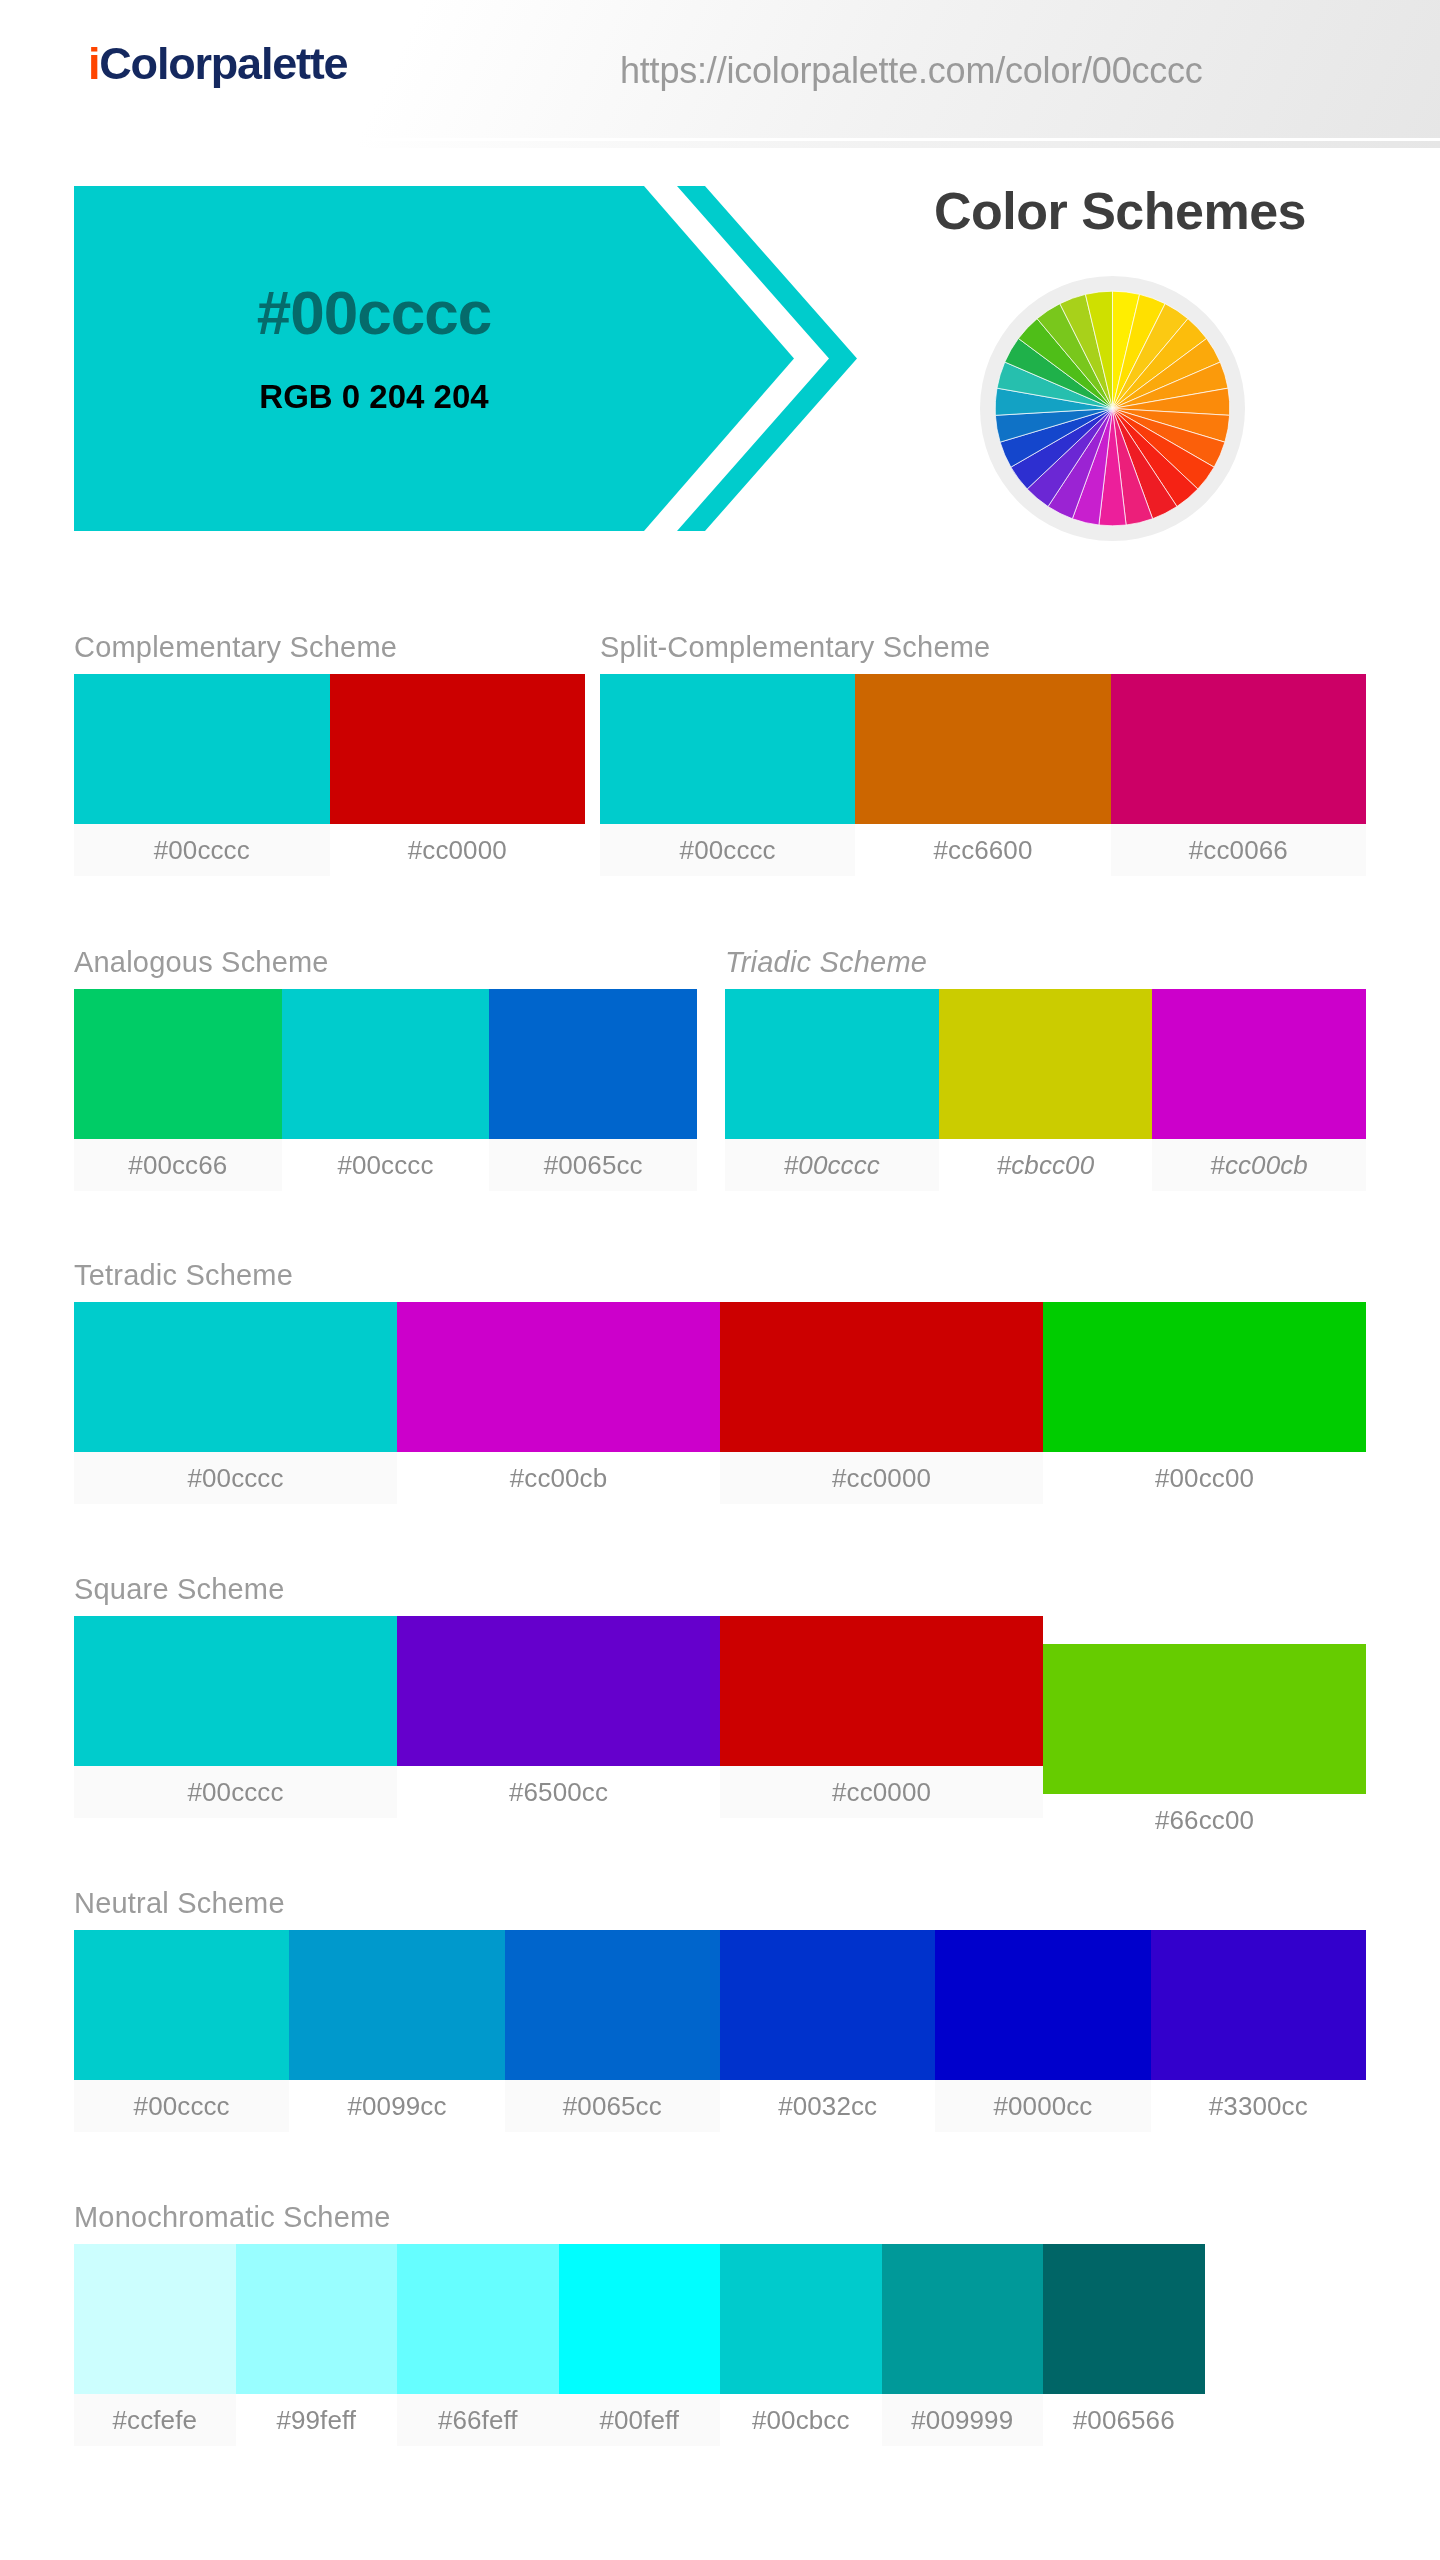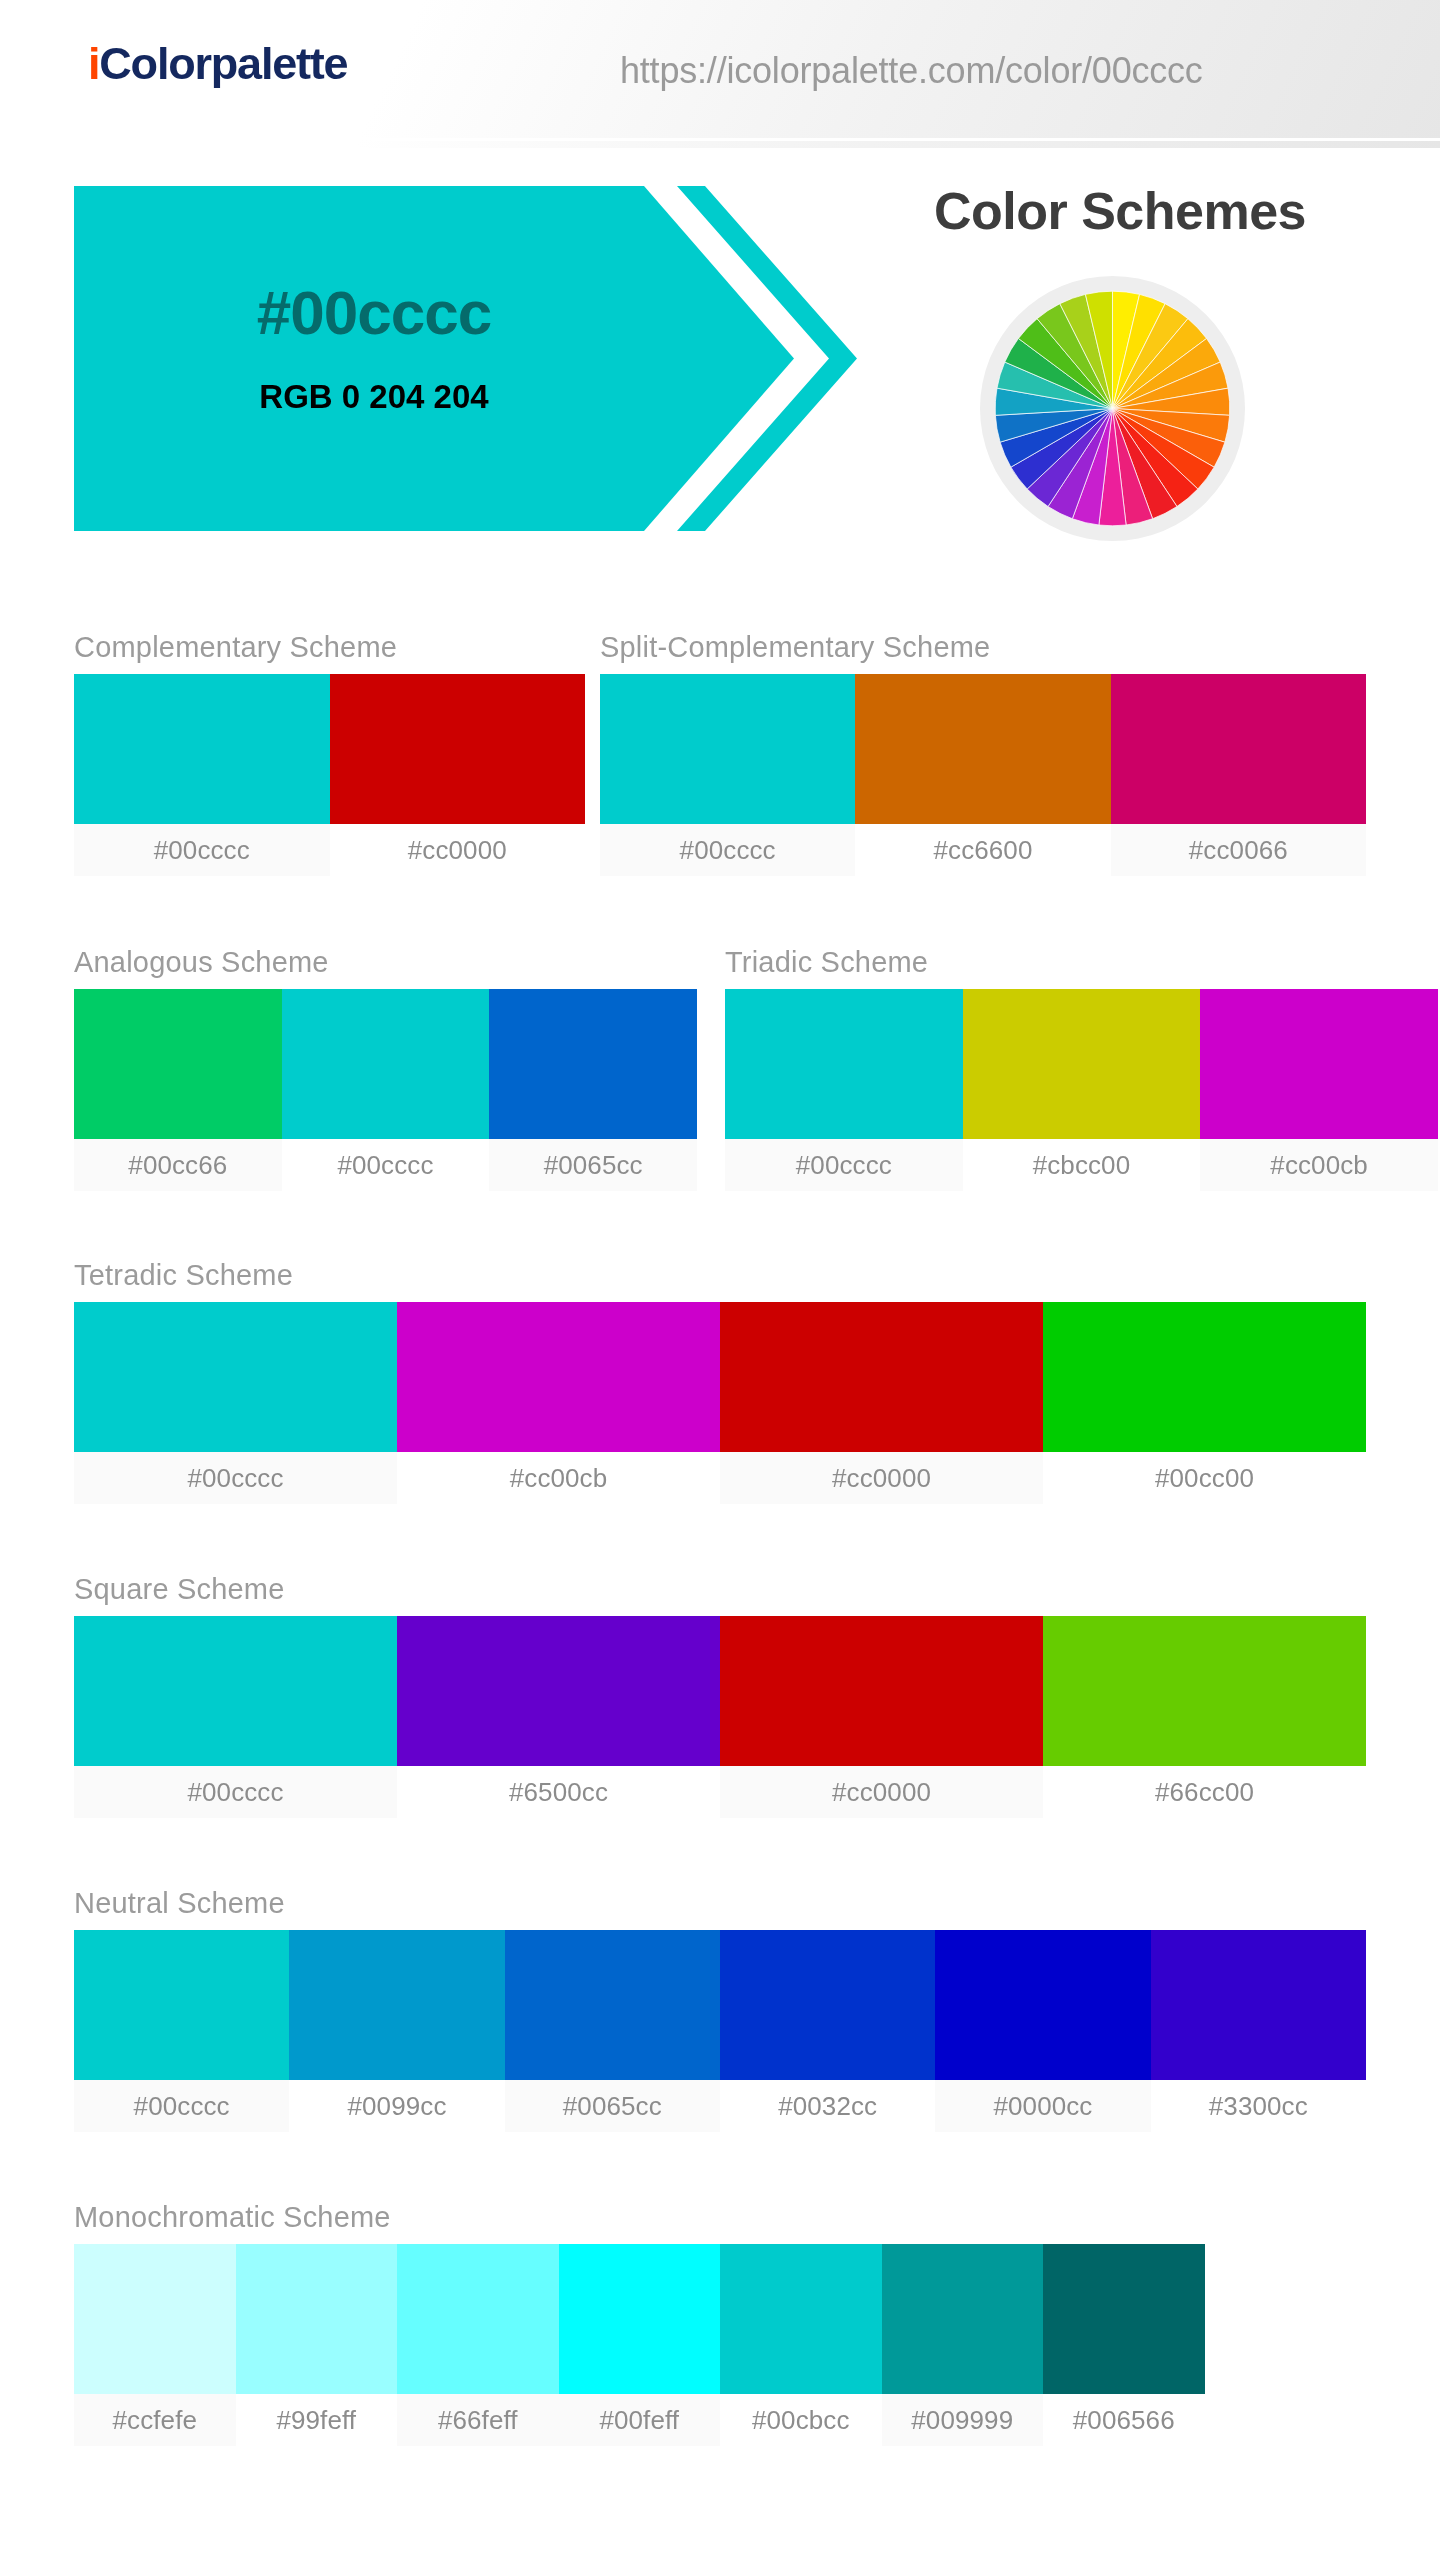--- a/index.html
+++ b/index.html
@@ -257,21 +257,21 @@
           <div class="swatch-col" style="width: 33.3333%;">
             <div class="swatch-block" style="background: rgb(0, 204, 204);"></div>
             <div class="swatch-label">#00cccc</div>
           </div>
           <div class="swatch-col" style="width: 33.3333%;">
             <div class="swatch-block" style="background: rgb(0, 101, 204);"></div>
             <div class="swatch-label alt">#0065cc</div>
           </div>
         </div>
       </div>
-      <div class="scheme" style="left: 725px; top: 945px; width: 713px;">
+      <div class="scheme" style="left: 725px; top: 945px; width: 641px; font-style: italic;">
         <div class="scheme-title">Triadic Scheme</div>
         <div class="swatch-row">
           <div class="swatch-col" style="width: 33.3333%;">
             <div class="swatch-block" style="background: rgb(0, 204, 204);"></div>
             <div class="swatch-label alt">#00cccc</div>
           </div>
           <div class="swatch-col" style="width: 33.3333%;">
             <div class="swatch-block" style="background: rgb(203, 204, 0);"></div>
             <div class="swatch-label">#cbcc00</div>
           </div>
@@ -310,21 +310,21 @@
             <div class="swatch-label alt">#00cccc</div>
           </div>
           <div class="swatch-col" style="width: 25%;">
             <div class="swatch-block" style="background: rgb(101, 0, 204);"></div>
             <div class="swatch-label">#6500cc</div>
           </div>
           <div class="swatch-col" style="width: 25%;">
             <div class="swatch-block" style="background: rgb(204, 0, 0);"></div>
             <div class="swatch-label alt">#cc0000</div>
           </div>
-          <div class="swatch-col" style="width: 25%;">
+          <div class="swatch-col" style="width: 25%; margin-top: 28px;">
             <div class="swatch-block" style="background: rgb(102, 204, 0);"></div>
             <div class="swatch-label">#66cc00</div>
           </div>
         </div>
       </div>
       <div class="scheme" style="left: 74px; top: 1886px; width: 1292px;">
         <div class="scheme-title">Neutral Scheme</div>
         <div class="swatch-row">
           <div class="swatch-col" style="width: 16.6667%;">
             <div class="swatch-block" style="background: rgb(0, 204, 204);"></div>

